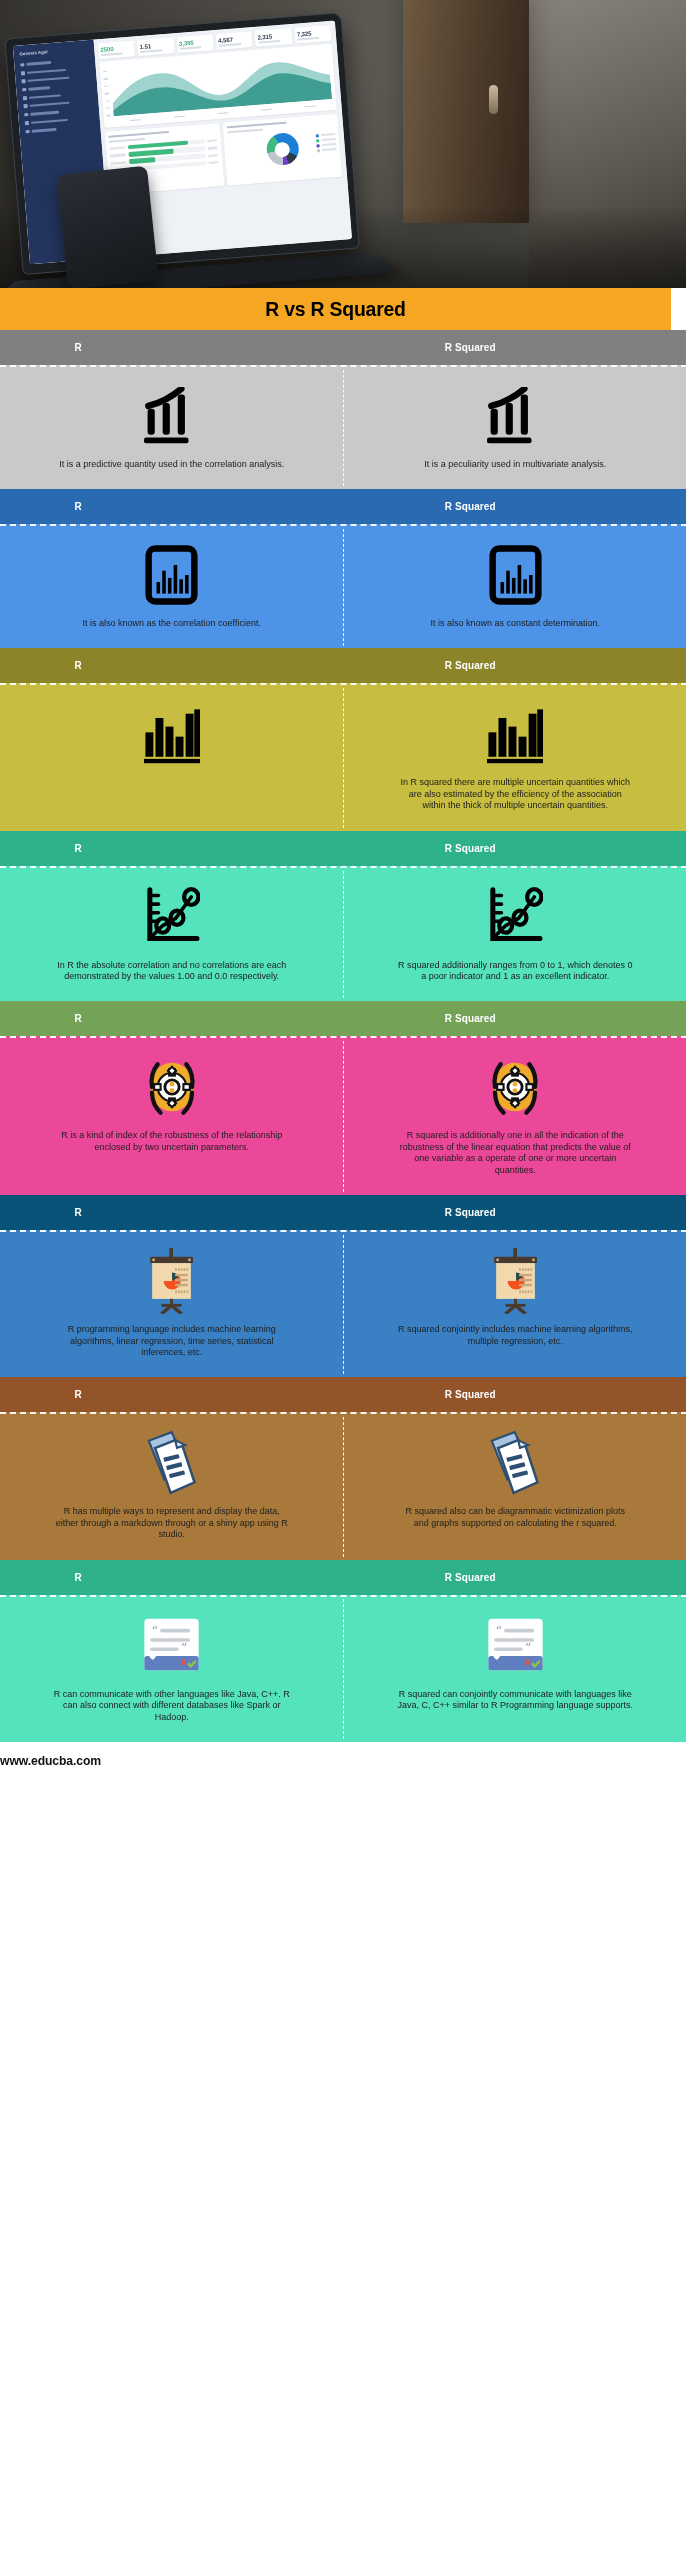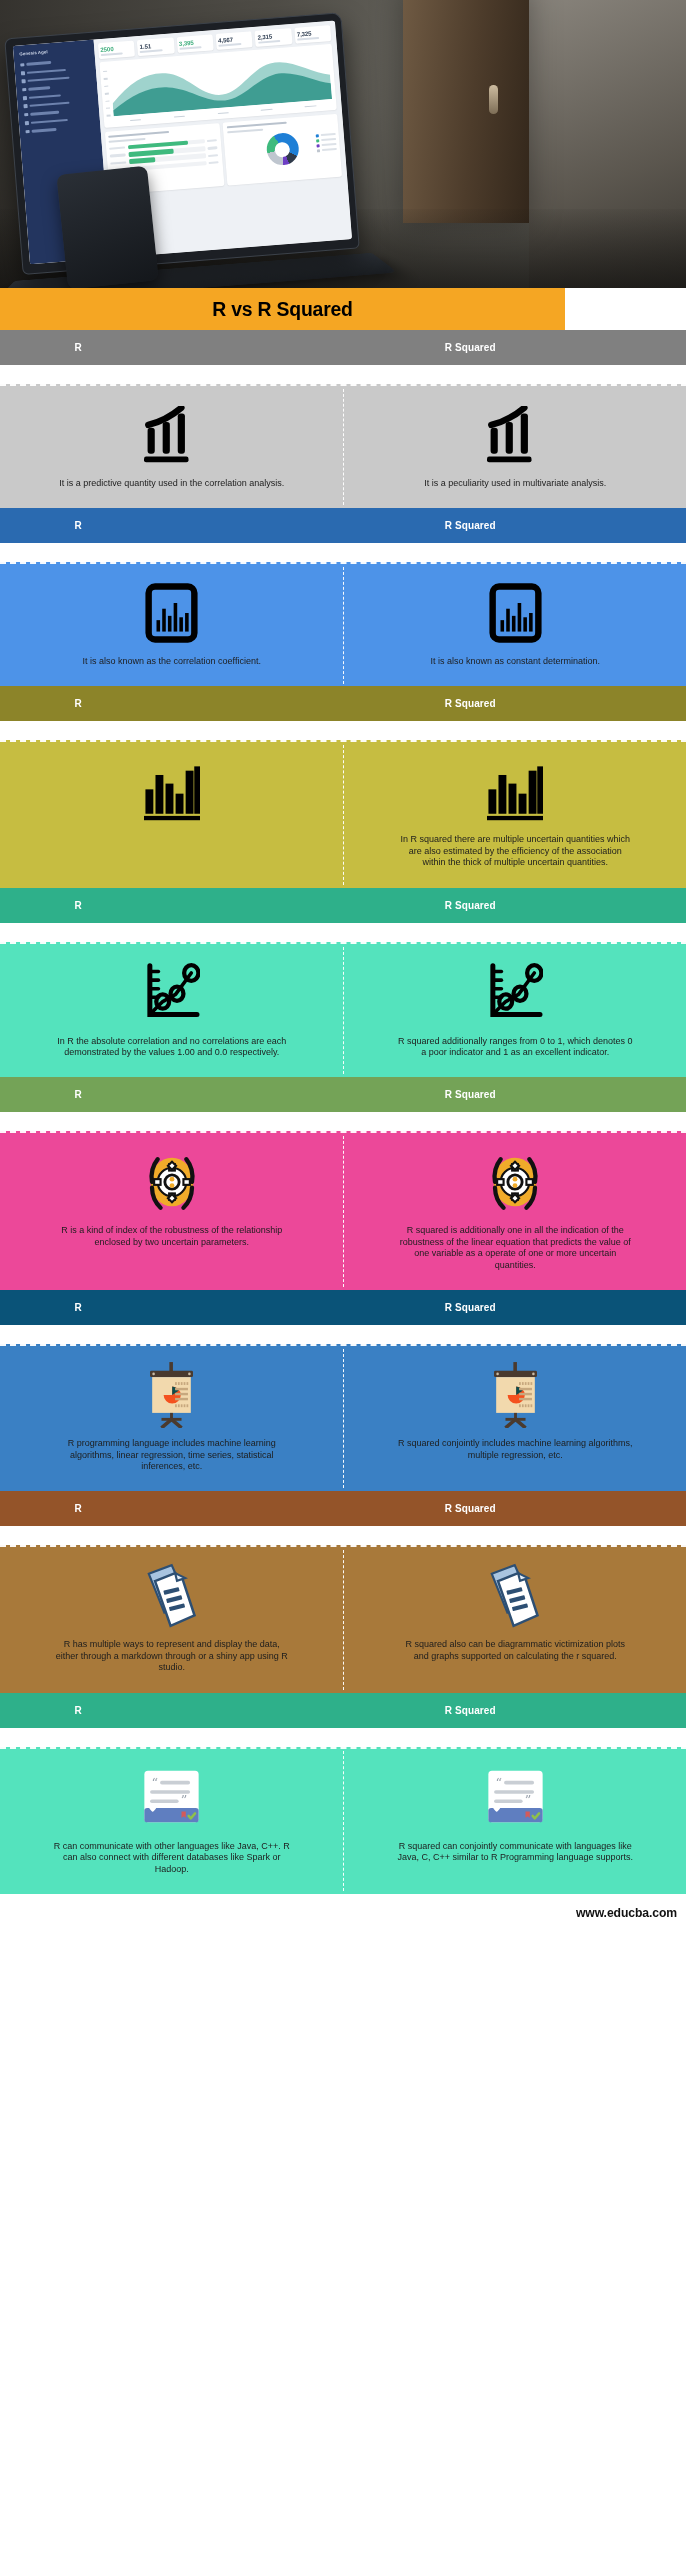--- a/index.html
+++ b/index.html
@@ -146,21 +146,21 @@
   }
   .hero-phone {
     position: absolute; left: 62px; top: 170px; width: 91px; height: 115px;
     background: linear-gradient(165deg,#2a2f36,#14171b);
     border-radius: 8.6px; transform: rotate(-6deg);
     box-shadow: 0 7.2px 16px rgba(0,0,0,.5);
   }
 
   
   .title-banner {
-    width: 565px;
+    width: 671px;
     height: 42px;
     background: #f5a623;
     display: flex;
     align-items: center;
     justify-content: center;
   }
   .title-banner h1 {
     font-size: 19.4px;
     font-weight: bold;
     color: #000;
@@ -184,21 +184,20 @@
     letter-spacing: 0.1px;
   }
   .cmp-head .hcell.left  { padding-right: 187px; }
   .cmp-head .hcell.right { padding-right: 90px; }
 
   .cmp-body {
     display: flex;
     width: 687px;
     position: relative;
     border-top: 2.2px dashed rgba(255,255,255,.95);
-    margin-top: 19px;
   }
   .cmp-body .bcell {
     flex: 1 1 50%;
     padding: 16px 30px 18.7px 30px;
     display: flex;
     flex-direction: column;
     align-items: center;
   }
   .cmp-body .bcell.left { position: relative; }
   .cmp-body .bcell.left:after {
@@ -219,21 +218,21 @@
     text-align: center;
     color: #1d1d1d;
     max-width: 237px;
   }
 
   
   .footer {
     width: 677px;
     height: 39px;
     background: #ffffff;
-    display: flex; align-items: center; justify-content: flex-end;
+    display: flex; align-items: center; justify-content: flex-start;
   }
   .footer a, .footer span {
     font-size: 12.2px; font-weight: bold; color: #111; text-decoration: none;
     letter-spacing: -0.1px;
   }
 </style>
 </head>
 <body>
 
 <div class="infographic">

